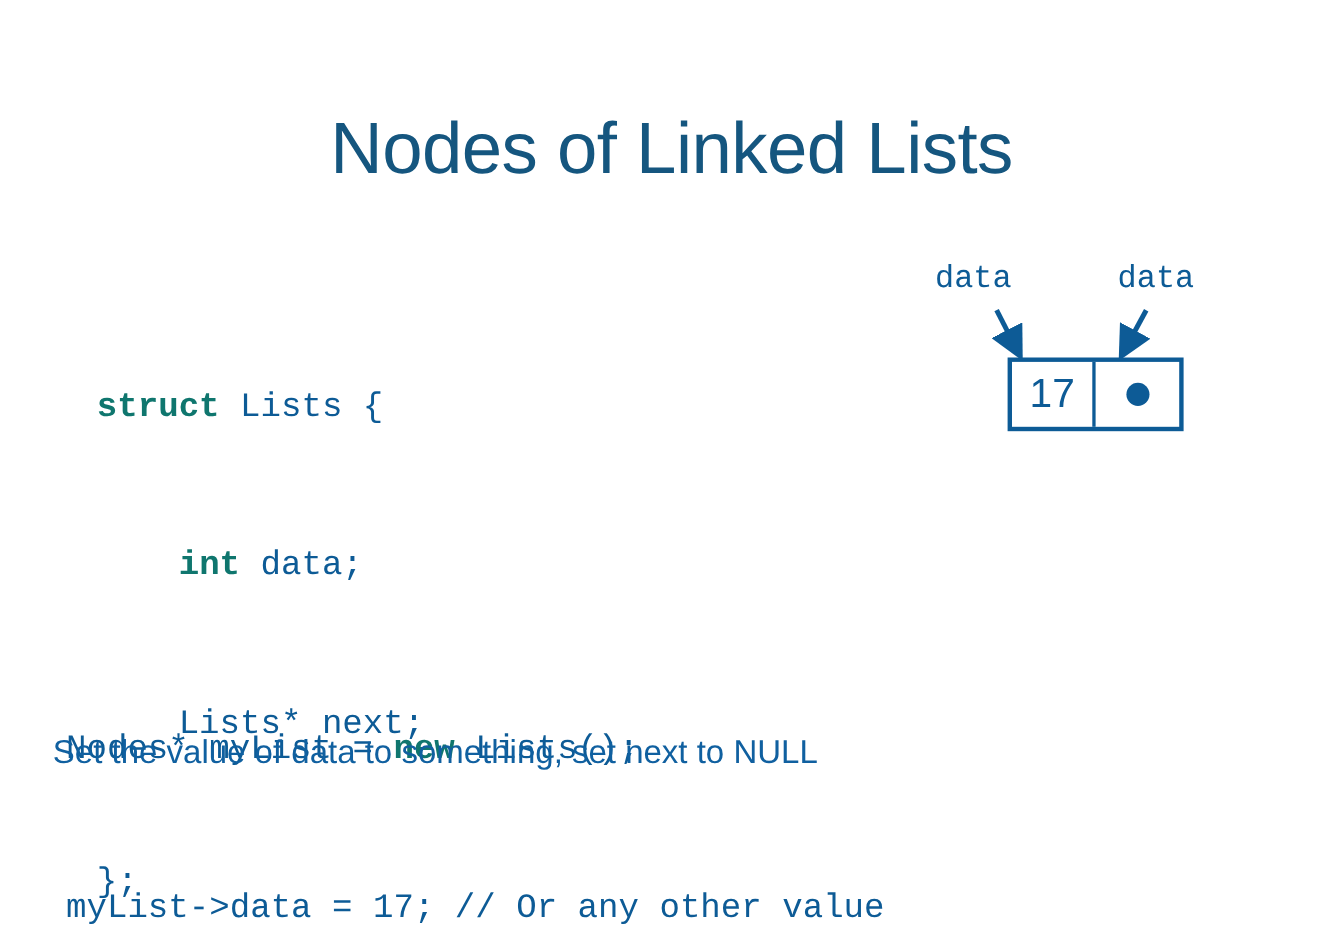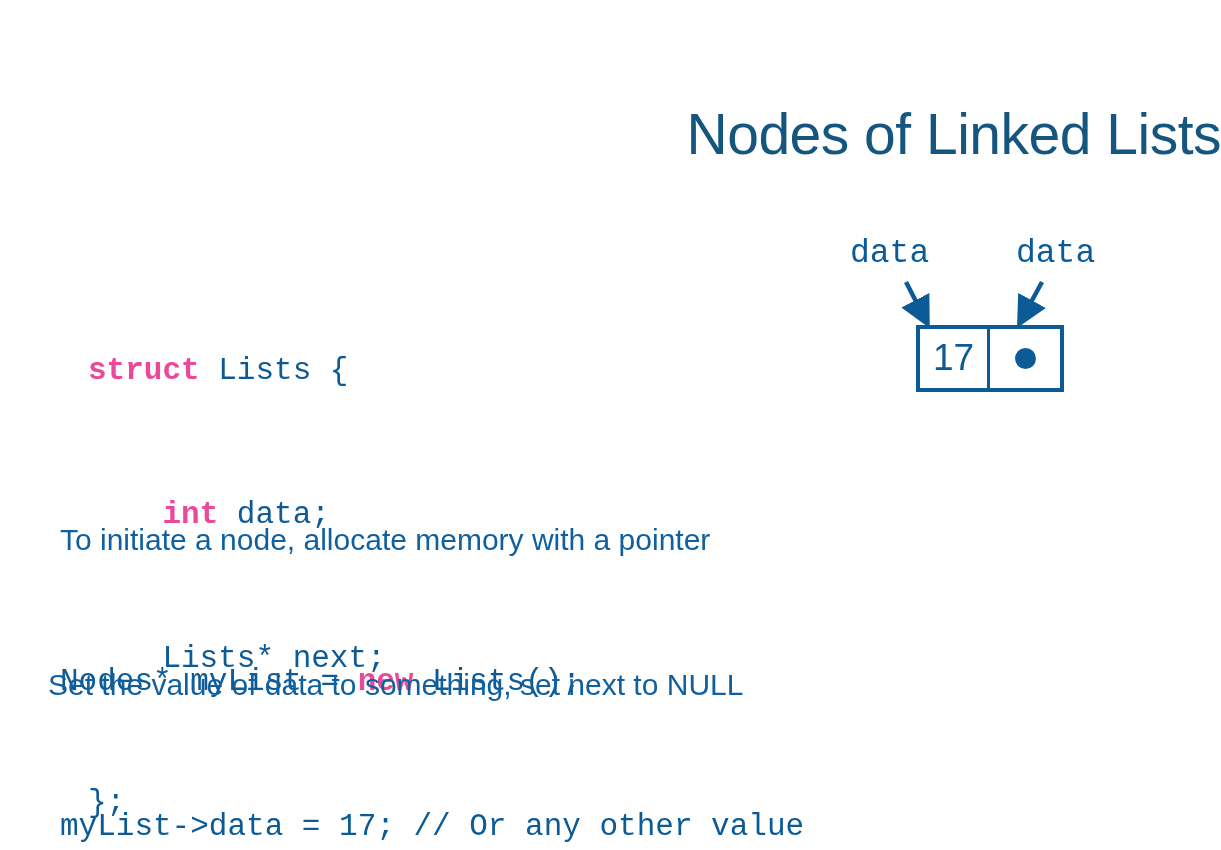--- a/index.html
+++ b/index.html
@@ -16,23 +16,23 @@
     overflow: hidden;
     font-family: "Liberation Sans", sans-serif;
   }
 
   
   #slide-title {
     position: absolute;
     left: 0;
     top: 88px;
     width: 1221px;
-    text-align: right;
+    text-align: center;
     font-family: "Liberation Sans", sans-serif;
-    font-size: 57px;
+    font-size: 66px;
     line-height: 92px;
     font-weight: 400;
     color: #15567f;
     letter-spacing: -0.5px;
     white-space: nowrap;
   }
 
   
   .code-block {
     position: absolute;
@@ -41,21 +41,21 @@
     line-height: 48px;
     color: #0d5b96;
     white-space: pre;
     letter-spacing: 0px;
   }
   .code-line {
     white-space: pre;
   }
   .kw {
     font-weight: bold;
-    color: #ec4899;
+    color: #0f766e;
   }
 
   #struct-code {
     left: 88px;
     top: 251px;
   }
 
   
   .prose {
     position: absolute;
@@ -75,42 +75,42 @@
   #node-diagram {
     position: absolute;
     left: 820px;
     top: 232px;
     width: 340px;
     height: 175px;
   }
   .diagram-label {
     position: absolute;
     font-family: "Liberation Mono", "DejaVu Sans Mono", monospace;
-    font-size: 33px;
+    font-size: 29px;
     line-height: 36px;
     color: #0d5b96;
     white-space: nowrap;
   }
   #label-data { left: 30px; top: 4px; }
   #label-next { left: 196px; top: 4px; }
 
   #arrows-svg {
     position: absolute;
     left: 0;
     top: 0;
     width: 340px;
     height: 175px;
     overflow: visible;
   }
 
   #node-box {
     position: absolute;
     left: 96px;
     top: 93px;
-    width: 148px;
+    width: 160px;
     height: 67px;
     box-sizing: border-box;
     border: 4px solid #0d5b96;
     display: flex;
   }
   .node-cell {
     box-sizing: border-box;
     width: 50%;
     height: 100%;
     display: flex;
@@ -164,21 +164,20 @@
     </svg>
 
     <div id="node-box">
       <div id="cell-data" class="node-cell">17</div>
       <div class="node-cell">
         <span id="next-dot"></span>
       </div>
     </div>
   </div>
 
-  <div id="prose-1" class="prose">To initiate a node, allocate memory with a pointer</div>
 
   <div id="code-1" class="code-block">
     <div class="code-line"><span>Nodes* myList = </span><span class="kw">new</span><span> Lists();</span></div>
   </div>
 
   <div id="prose-2" class="prose">Set the value of data to something, set next to NULL</div>
 
   <div id="code-2" class="code-block">
     <div class="code-line">myList-&gt;data = 17; // Or any other value</div>
     

